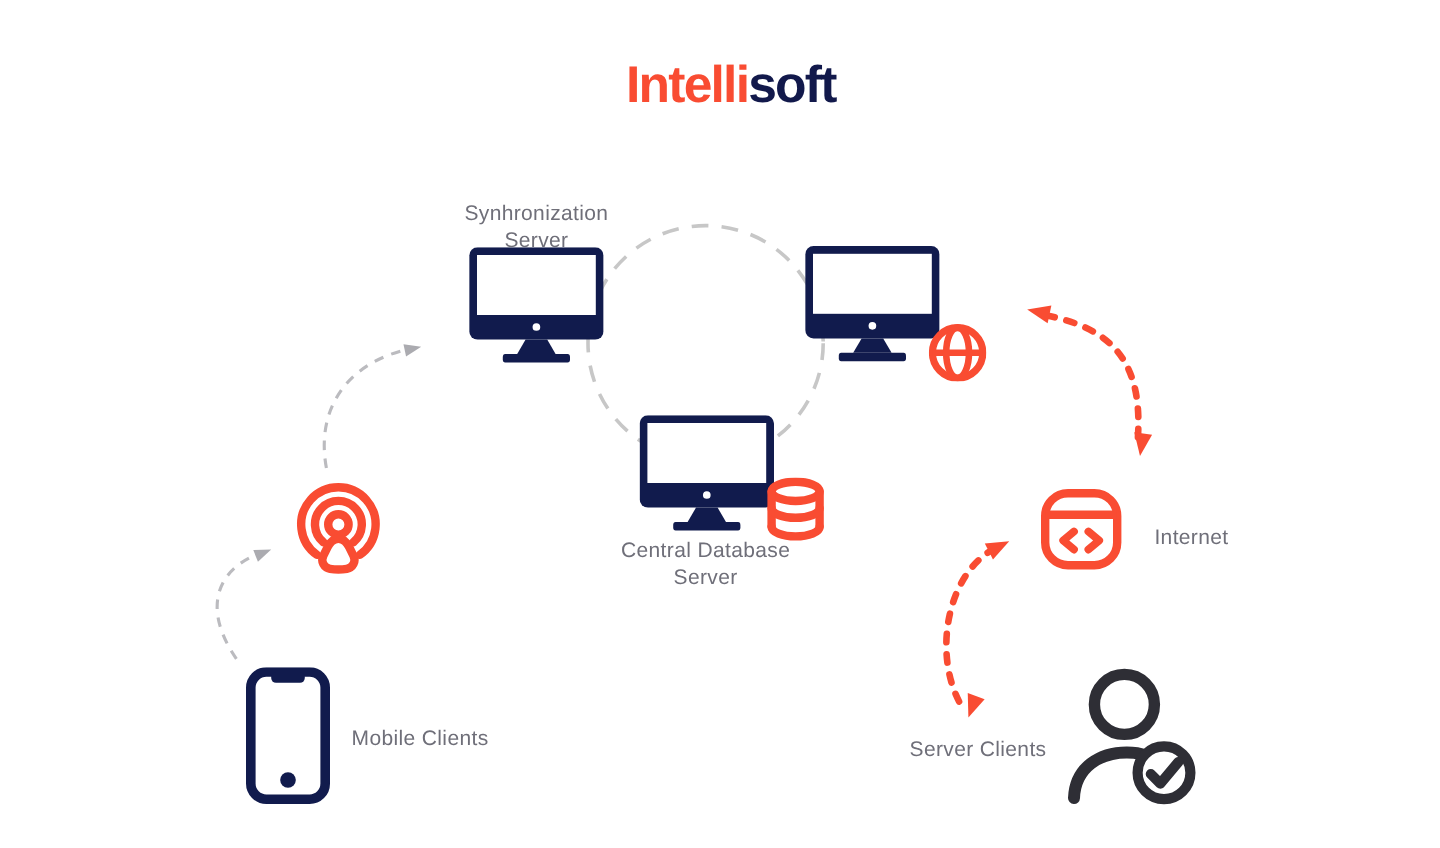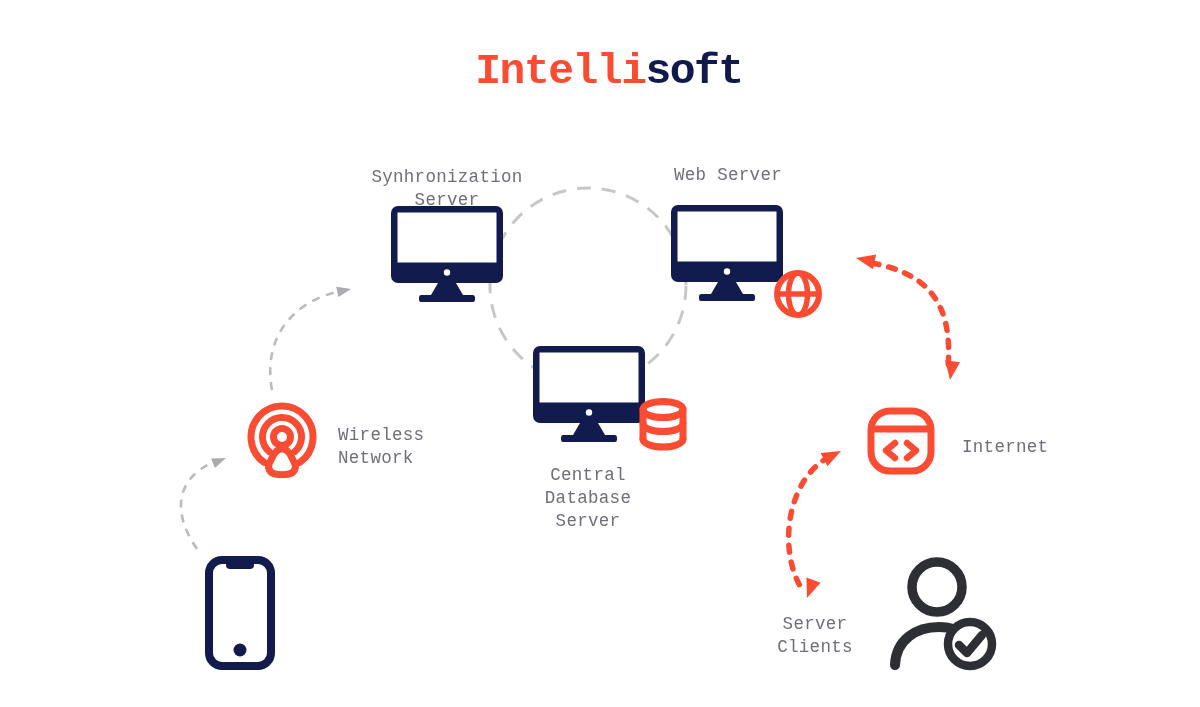--- a/index.html
+++ b/index.html
@@ -1,18 +1,18 @@
 <!DOCTYPE html>
 <html><head>
 <meta charset="utf-8">
 <style>
   html,body{margin:0;padding:0;background:#fff;}
   .stage{
     position:relative;width:1200px;height:707px;background:#ffffff;
-    font-family:Liberation Mono, monospace;overflow:hidden;
+    font-family:Liberation Sans, sans-serif;overflow:hidden;
   }
   .logo{
     position:absolute;left:9px;top:50px;width:1200px;text-align:center;
     font-size:43px;font-weight:800;letter-spacing:-1.5px;line-height:1;
   }
   .logo .p1{color:#F94C32;}
   .logo .p2{color:#12194B;}
   .canvas{position:absolute;left:0;top:0;z-index:1;}
   .node{position:absolute;z-index:2;}
   .label{
@@ -56,21 +56,20 @@
   <div class="node" style="left:391px;top:206px;">
     <svg width="112" height="99" viewBox="0 0 112 99">
       <rect x="0" y="0" width="112" height="77" rx="7" fill="#111B4D"></rect>
       <rect x="6.5" y="6.5" width="99" height="50" fill="#fff"></rect>
       <circle cx="56" cy="66.5" r="3.2" fill="#fff"></circle>
       <path d="M47 77 L65 77 L72 89 L40 89 Z" fill="#111B4D"></path>
       <path d="M30 89 h52 q2 0 2 2.5 v2 q0 2.5 -2 2.5 h-52 q-2 0 -2 -2.5 v-2 q0 -2.5 2 -2.5 Z" fill="#111B4D"></path>
     </svg>
   </div>
 
-  <div class="label center" style="left:648px;top:164px;width:160px;">Web Server</div>
   <div class="node" style="left:671px;top:205px;">
     <svg width="112" height="99" viewBox="0 0 112 99">
       <rect x="0" y="0" width="112" height="77" rx="7" fill="#111B4D"></rect>
       <rect x="6.5" y="6.5" width="99" height="50" fill="#fff"></rect>
       <circle cx="56" cy="66.5" r="3.2" fill="#fff"></circle>
       <path d="M47 77 L65 77 L72 89 L40 89 Z" fill="#111B4D"></path>
       <path d="M30 89 h52 q2 0 2 2.5 v2 q0 2.5 -2 2.5 h-52 q-2 0 -2 -2.5 v-2 q0 -2.5 2 -2.5 Z" fill="#111B4D"></path>
     </svg>
   </div>
   <div class="node" style="left:774px;top:270px;">
@@ -92,41 +91,40 @@
   </div>
   <div class="node" style="left:636px;top:398px;">
     <svg width="54" height="58" viewBox="0 0 54 58">
       <ellipse cx="27" cy="11.5" rx="20" ry="8" fill="#fff" stroke="#F94C32" stroke-width="7"></ellipse>
       <path d="M7 11.5 V 41" fill="none" stroke="#F94C32" stroke-width="7" stroke-linecap="round"></path>
       <path d="M47 11.5 V 41" fill="none" stroke="#F94C32" stroke-width="7" stroke-linecap="round"></path>
       <path d="M7 25.5 A 20 8 0 0 0 47 25.5" fill="none" stroke="#F94C32" stroke-width="7" stroke-linecap="round"></path>
       <path d="M7 41 A 20 8 0 0 0 47 41" fill="none" stroke="#F94C32" stroke-width="7" stroke-linecap="round"></path>
     </svg>
   </div>
-  <div class="label center" style="left:508px;top:464px;width:160px;">Central Database
+  <div class="label center" style="left:508px;top:447px;width:160px;">Central Database
 Server</div>
 
   <div class="node" style="left:246px;top:399px;">
     <svg width="72" height="82" viewBox="0 0 72 82">
       <path d="M18.2 63.4 A 31 31 0 1 1 53.8 63.4" fill="none" stroke="#F94C32" stroke-width="7" stroke-linecap="round"></path>
       <path d="M23.5 52.9 A 19.5 19.5 0 1 1 48.5 52.9" fill="none" stroke="#F94C32" stroke-width="7" stroke-linecap="round"></path>
       <circle cx="36" cy="38" r="8.5" fill="#fff" stroke="#F94C32" stroke-width="7"></circle>
       <path d="M36 50 C 40 50 43 53 45 57 L 48.5 64 C 51 69 48 74 43 75 C 38.5 75.8 33.5 75.8 29 75 C 24 74 21 69 23.5 64 L 27 57 C 29 53 32 50 36 50 Z" fill="#fff" stroke="#F94C32" stroke-width="7" stroke-linejoin="round"></path>
     </svg>
   </div>
-  <div class="label" style="left:338px;top:424px;width:120px;">Wireless
-Network</div>
 
   <div class="node" style="left:205px;top:556px;">
     <svg width="70" height="114" viewBox="0 0 70 114">
       <rect x="4" y="4" width="62" height="106" rx="13" fill="#fff" stroke="#111B4D" stroke-width="8"></rect>
       <rect x="21" y="4" width="28" height="9" rx="4" fill="#111B4D"></rect>
       <circle cx="35" cy="94" r="6.5" fill="#111B4D"></circle>
     </svg>
   </div>
+  <div class="label" style="left:293px;top:604px;width:150px;">Mobile Clients</div>
 
   <div class="node" style="left:867px;top:407px;">
     <svg width="68" height="68" viewBox="0 0 68 68">
       <rect x="4" y="4" width="60" height="60" rx="19" fill="#fff" stroke="#F94C32" stroke-width="7"></rect>
       <line x1="4.5" y1="22" x2="63.5" y2="22" stroke="#F94C32" stroke-width="7"></line>
       <path d="M28 36 L19 43.5 L28 51" fill="none" stroke="#F94C32" stroke-width="6.5" stroke-linecap="round" stroke-linejoin="round"></path>
       <path d="M40 36 L49 43.5 L40 51" fill="none" stroke="#F94C32" stroke-width="6.5" stroke-linecap="round" stroke-linejoin="round"></path>
     </svg>
   </div>
   <div class="label" style="left:962px;top:436px;width:120px;">Internet</div>

